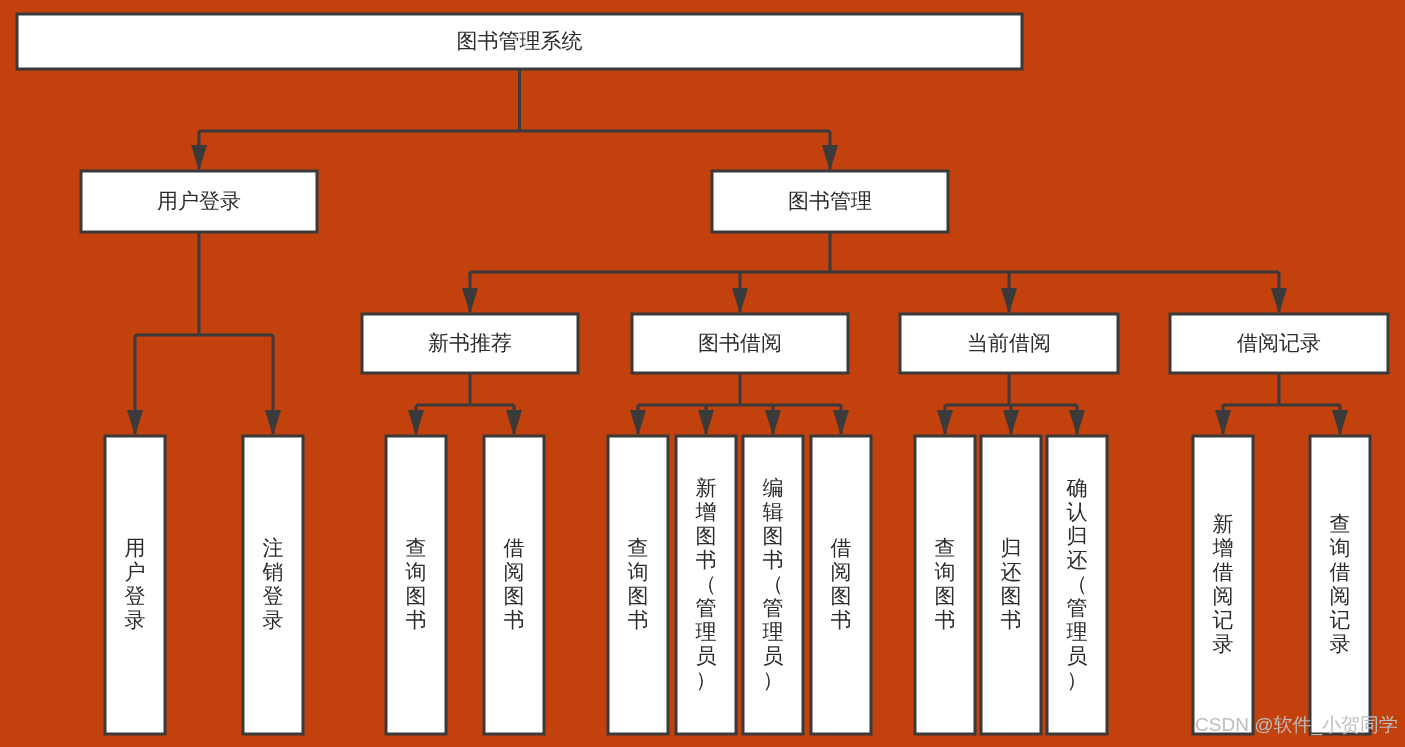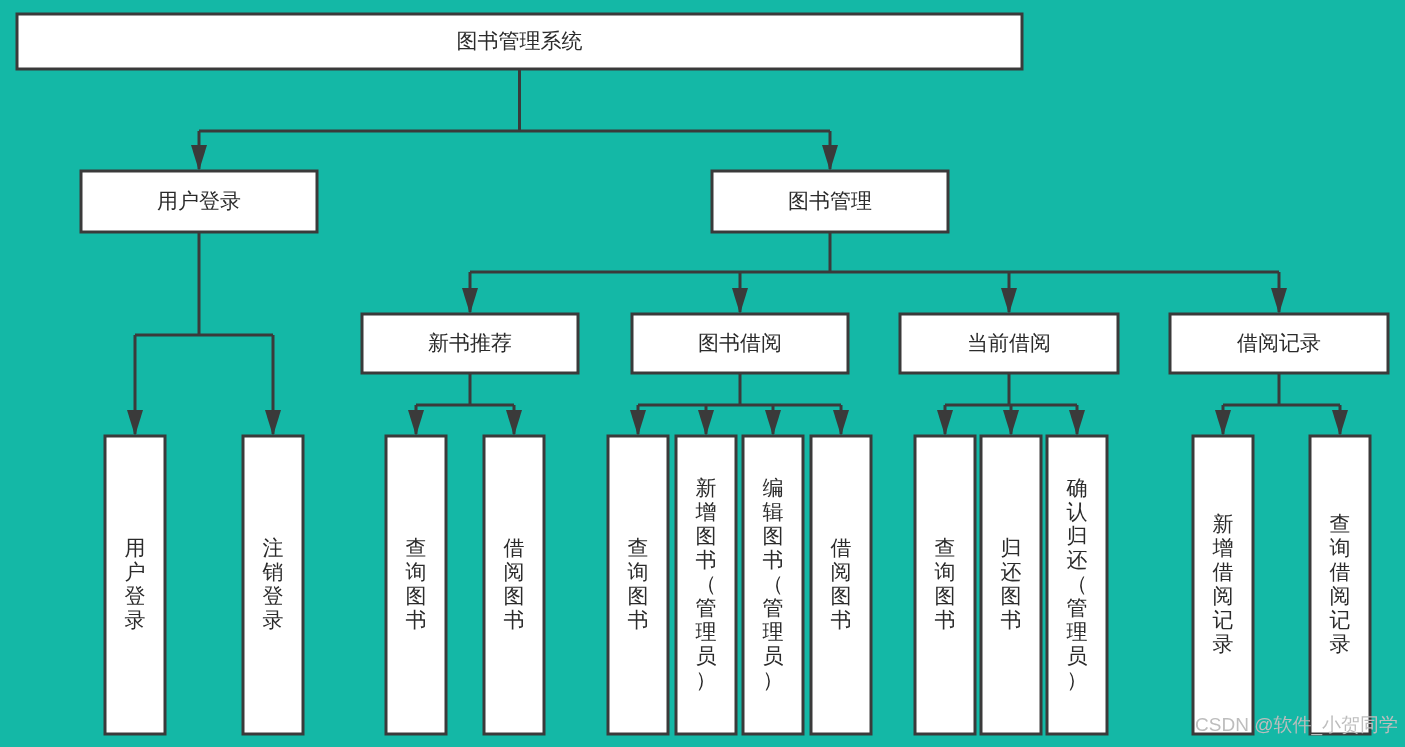--- a/index.html
+++ b/index.html
@@ -11,21 +11,21 @@
   body {
     font-family: "Liberation Sans", "DejaVu Sans", sans-serif;
     width: 1405px;
     height: 747px;
     overflow: hidden;
   }
   #diagram-root {
     position: relative;
     width: 1405px;
     height: 747px;
-    background: #14b8a6;
+    background: #c2410c;
   }
   svg.diagram-canvas {
     position: absolute;
     top: 0;
     left: 0;
     width: 1405px;
     height: 747px;
     display: block;
   }
   .node-box {

